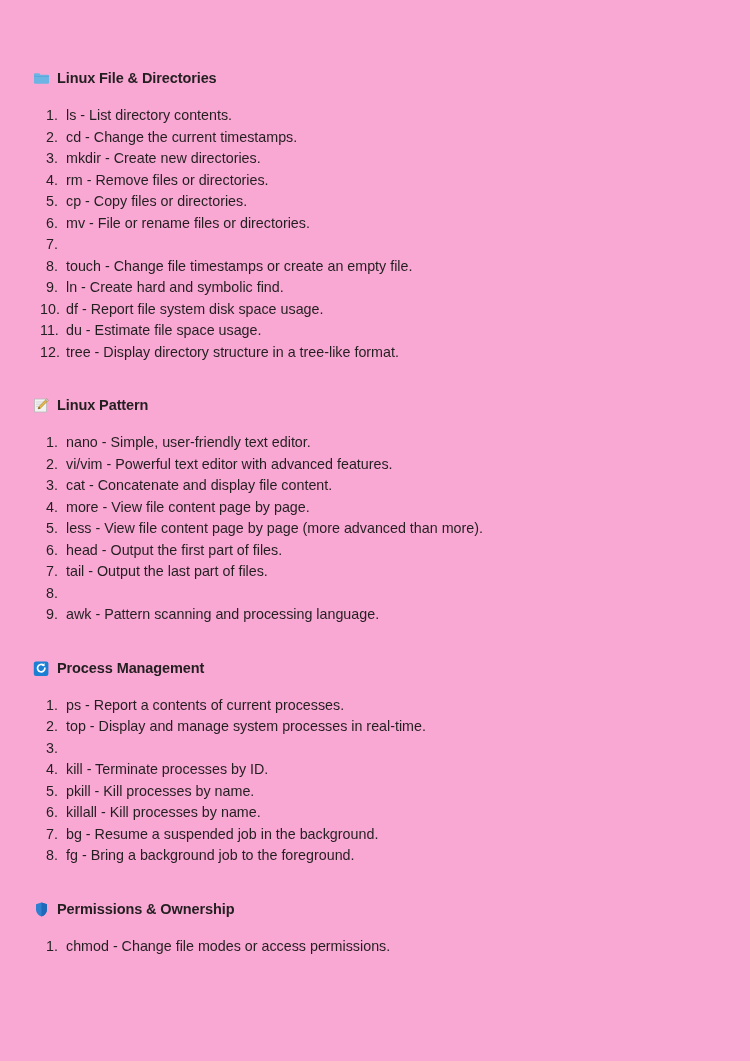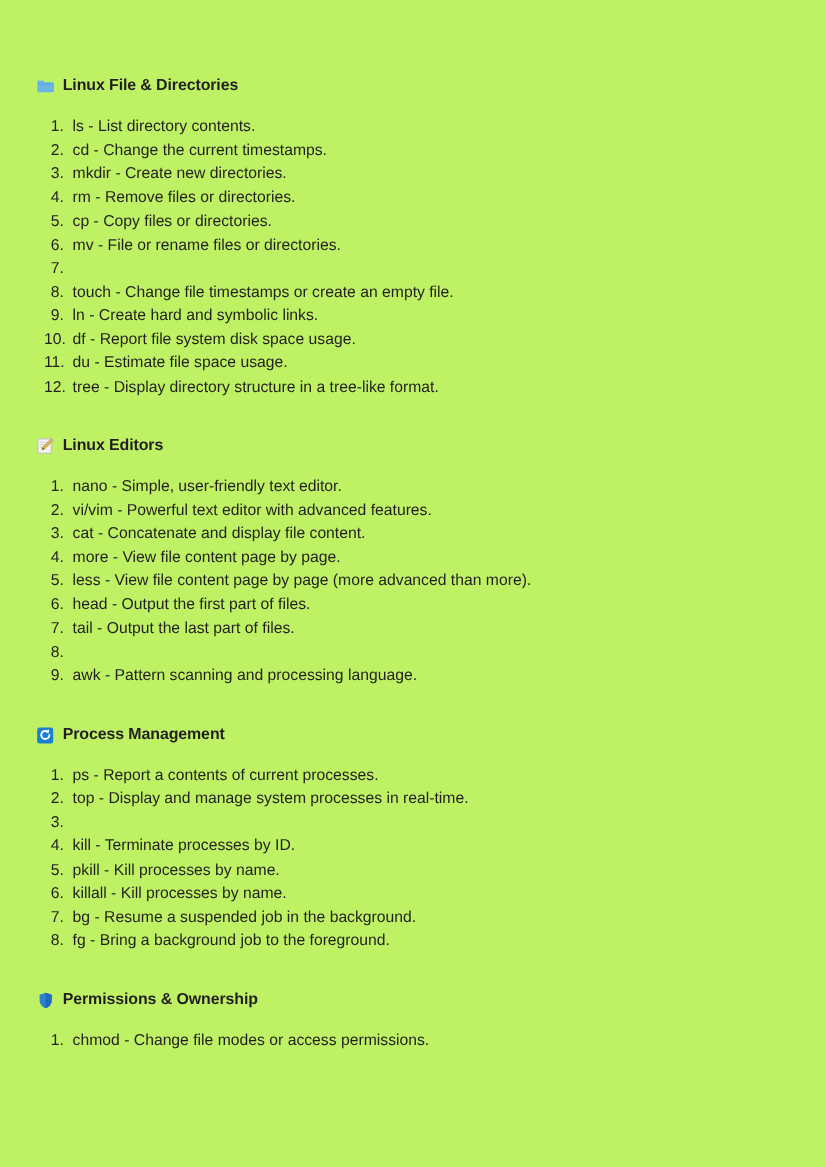--- a/index.html
+++ b/index.html
@@ -14,21 +14,21 @@
     color: #231f20;
     -webkit-font-smoothing: antialiased;
     overflow: hidden;
     position: relative;
   }
   .page {
     width: 750px;
     height: 1061px;
     box-sizing: border-box;
     padding: 70px 40px 0 33px;
-    background: #bef264;
+    background: #f9a8d4;
   }
 
   
   .section { margin: 0 0 34px 0; }
   .section:last-child { margin-bottom: 12px; }
 
   .section-header {
     display: flex;
     align-items: center;
     gap: 7px;
@@ -123,21 +123,21 @@
         </li>
       <li class="cmd-item">
           <span class="cmd-num">7.</span>
         </li>
       <li class="cmd-item">
           <span class="cmd-num">8.</span>
           <span class="cmd-text">touch - Change file timestamps or create an empty file.</span>
         </li>
       <li class="cmd-item">
           <span class="cmd-num">9.</span>
-          <span class="cmd-text">ln - Create hard and symbolic links.</span>
+          <span class="cmd-text">ln - Create hard and symbolic find.</span>
         </li>
       <li class="cmd-item">
           <span class="cmd-num">10.</span>
           <span class="cmd-text">df - Report file system disk space usage.</span>
         </li>
       <li class="cmd-item">
           <span class="cmd-num">11.</span>
           <span class="cmd-text">du - Estimate file space usage.</span>
         </li>
       <li class="cmd-item">
@@ -151,21 +151,21 @@
     <div class="section-header">
       <span class="sec-icon">
         <svg viewBox="0 0 17 17" xmlns="http://www.w3.org/2000/svg">
           <rect x="1.5" y="2" width="12" height="13" fill="#f2f2f2" stroke="#b9b9b9" stroke-width="0.8"></rect>
           <path d="M3 5h8M3 7.2h8M3 9.4h5" stroke="#c9c9c9" stroke-width="0.7"></path>
           <path d="M15.3 3.3 7.4 11.2l-2.2.7.7-2.2 7.9-7.9z" fill="#e8b84b" stroke="#9c7b20" stroke-width="0.6"></path>
           <path d="M13.8 1.8 15.3 3.3l-1 1-1.5-1.5z" fill="#d7d7d7" stroke="#9a9a9a" stroke-width="0.5"></path>
           <path d="m5.2 11.9.7-2.2 1.5 1.5z" fill="#6b5a2e"></path>
         </svg>
       </span>
-      <span class="section-title">Linux Editors</span>
+      <span class="section-title">Linux Pattern</span>
     </div>
     <ol class="cmd-list">
       <li class="cmd-item">
           <span class="cmd-num">1.</span>
           <span class="cmd-text">nano - Simple, user-friendly text editor.</span>
         </li>
       <li class="cmd-item">
           <span class="cmd-num">2.</span>
           <span class="cmd-text">vi/vim - Powerful text editor with advanced features.</span>
         </li>

